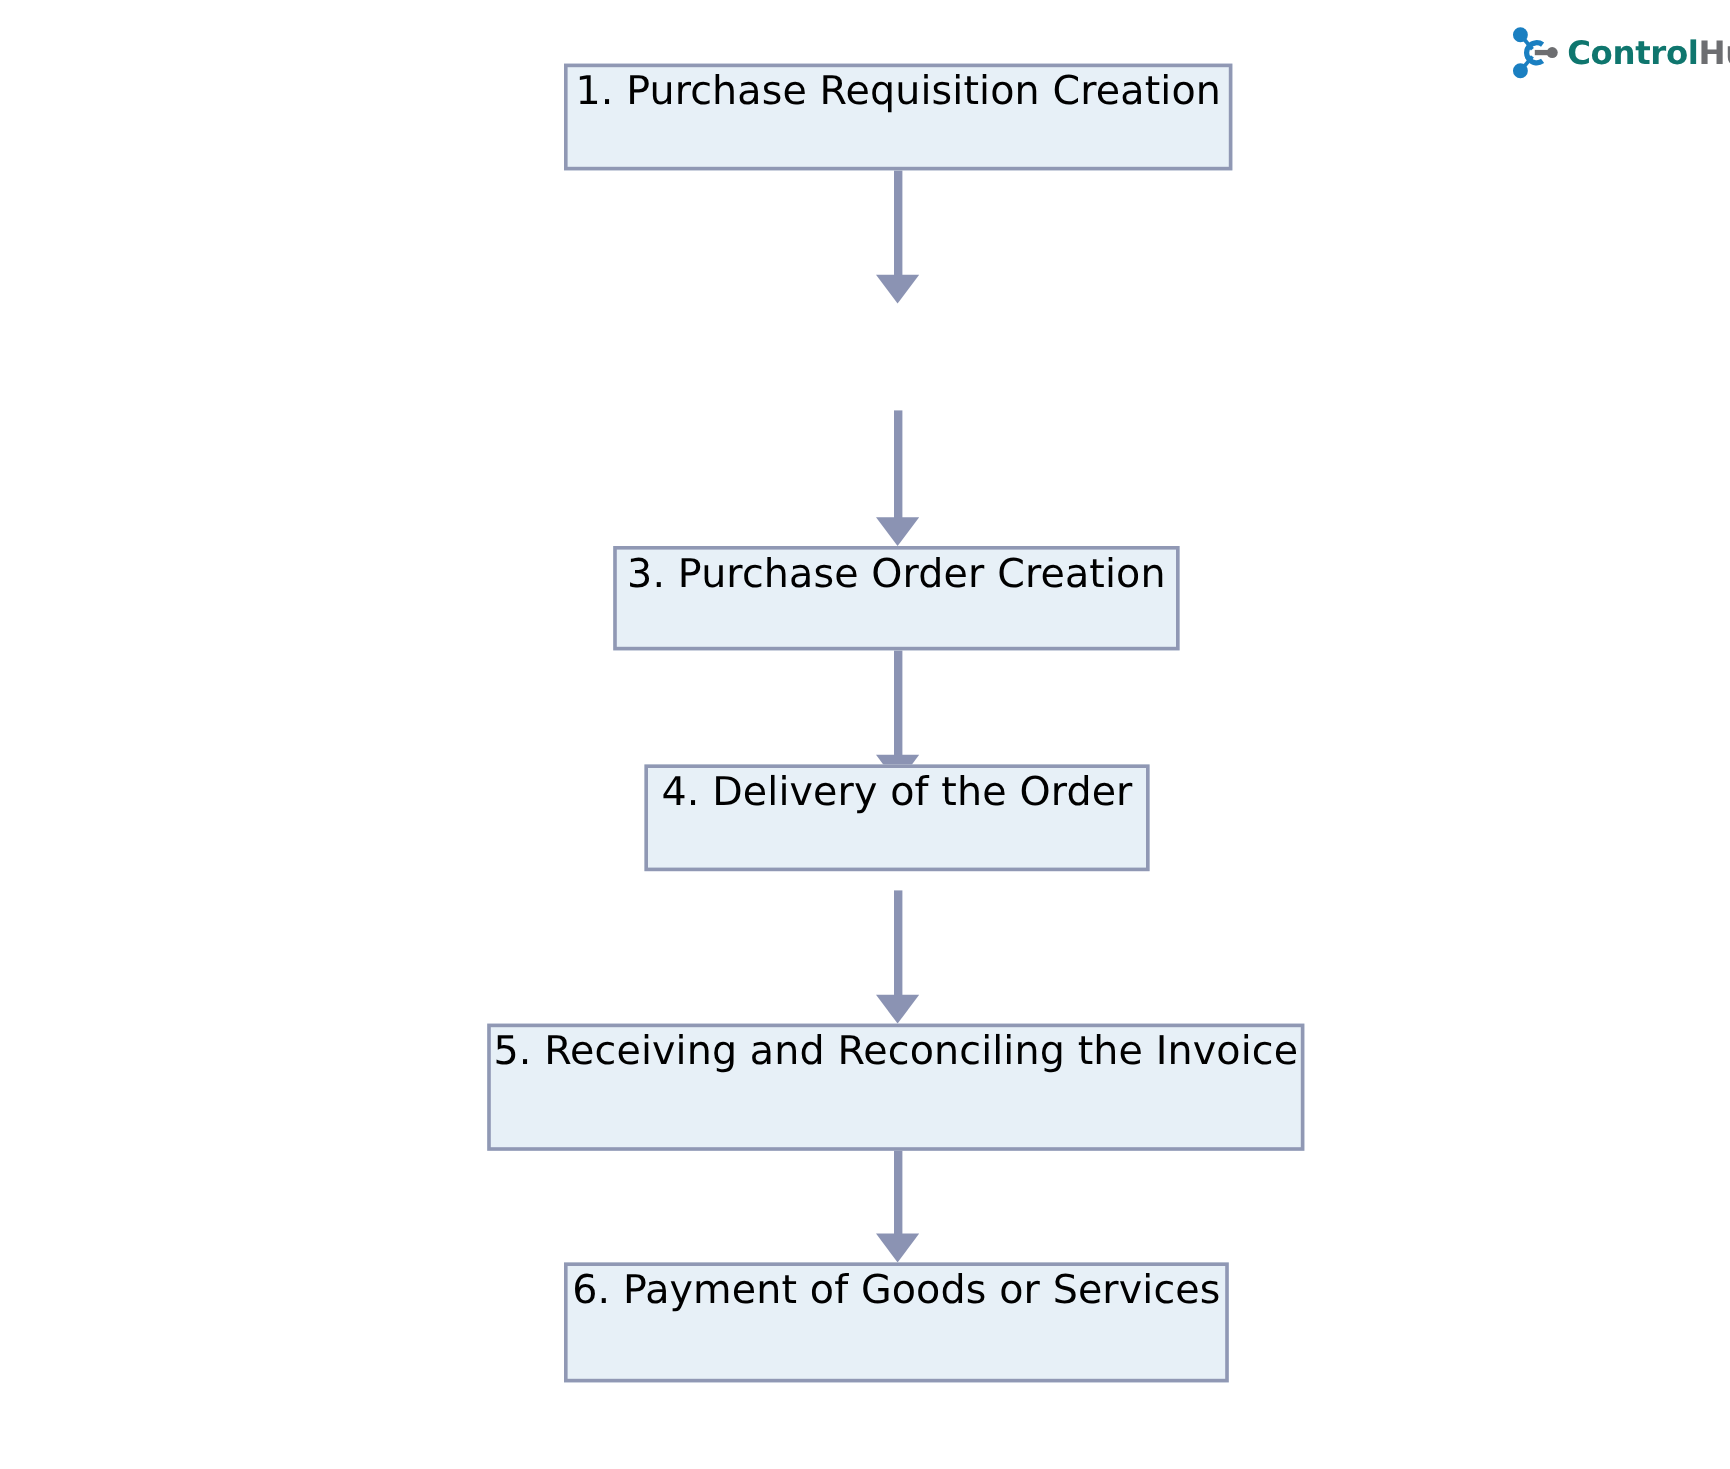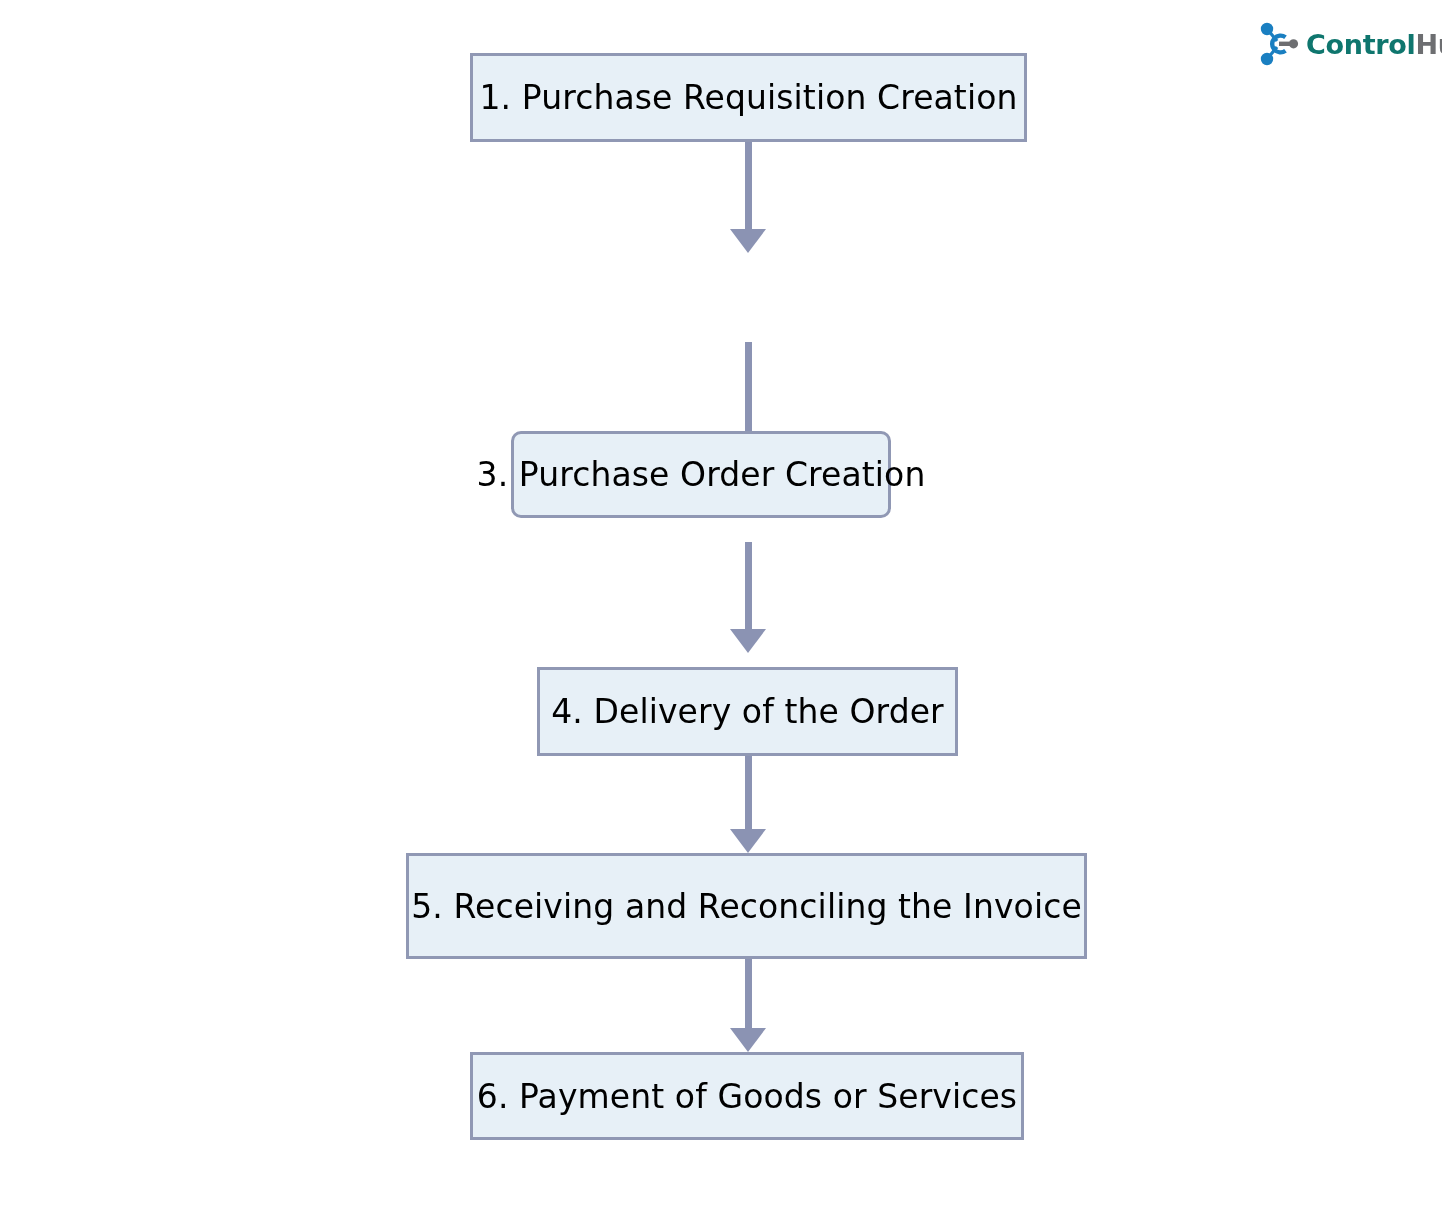--- a/index.html
+++ b/index.html
@@ -48,21 +48,21 @@
     inset: 0;
     width: 1442px;
     height: 1224px;
   }
   .node {
     position: absolute;
     box-sizing: border-box;
     background: #e7f0f7;
     border: 3px solid #9098b4;
     display: flex;
-    align-items: center;
+    align-items: flex-start;
     justify-content: center;
     color: #000000;
     font-size: 33px;
     font-weight: 400;
     letter-spacing: 0.1px;
     white-space: nowrap;
     user-select: none;
   }
   .connector {
     position: absolute;
@@ -126,25 +126,25 @@
       <div class="connector-line" style="height: 89px;"></div>
       <div class="connector-head" style="top: 87px;"></div>
     </div>
     <div class="connector" style="left: 748px; top: 941px; height: 111px;">
       <div class="connector-line" style="height: 89px;"></div>
       <div class="connector-head" style="top: 87px;"></div>
     </div>
     <div class="node" style="left: 470px; top: 53px; width: 557px; height: 89px;">
       <span>1. Purchase Requisition Creation</span>
     </div>
-    <div class="node" style="left: 511px; top: 431px; width: 380px; height: 87px; border-radius: 10px;">
+    <div class="node" style="left: 511px; top: 455px; width: 472px; height: 87px;">
       <span>3. Purchase Order Creation</span>
     </div>
-    <div class="node" style="left: 537px; top: 667px; width: 421px; height: 89px;">
+    <div class="node" style="left: 537px; top: 637px; width: 421px; height: 89px;">
       <span>4. Delivery of the Order</span>
     </div>
     <div class="node" style="left: 406px; top: 853px; width: 681px; height: 106px;">
       <span>5. Receiving and Reconciling the Invoice</span>
     </div>
-    <div class="node" style="left: 470px; top: 1052px; width: 554px; height: 88px;">
+    <div class="node" style="left: 470px; top: 1052px; width: 554px; height: 100px;">
       <span>6. Payment of Goods or Services</span>
     </div>
   </div>
 
 </body></html>

